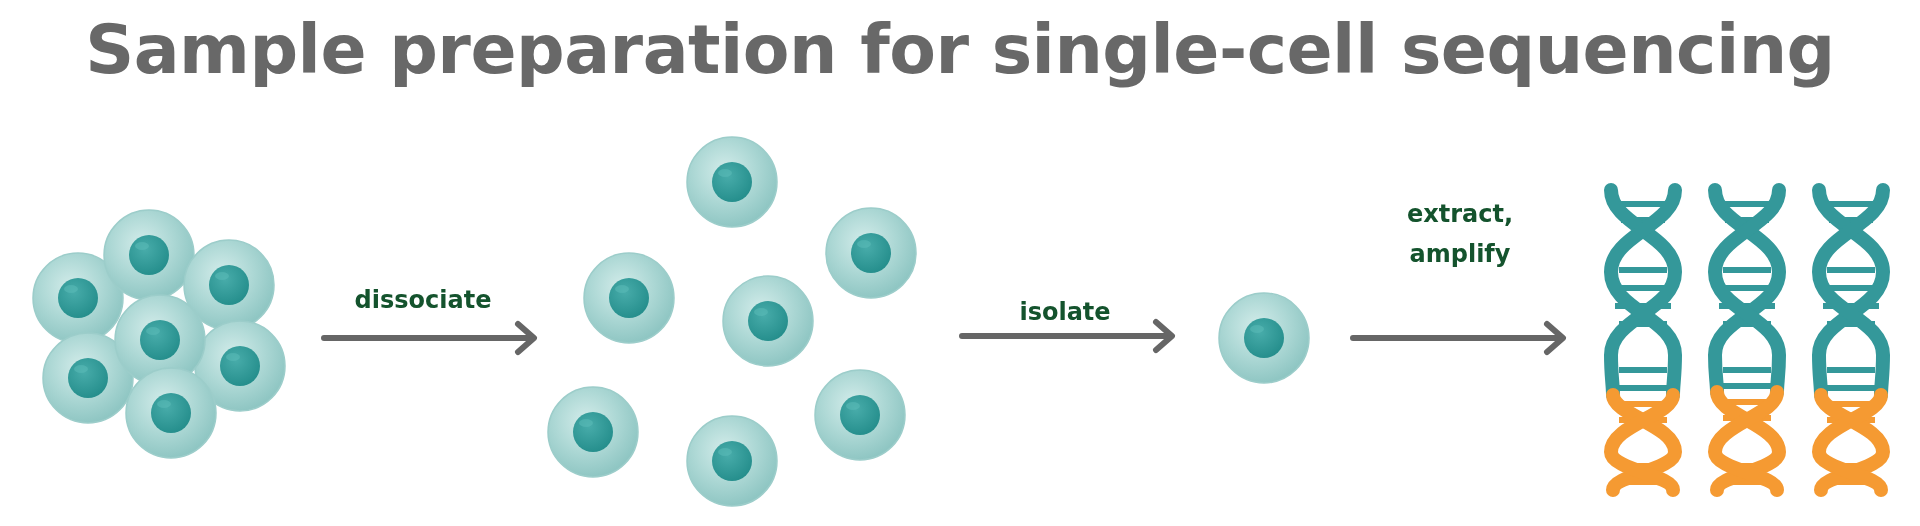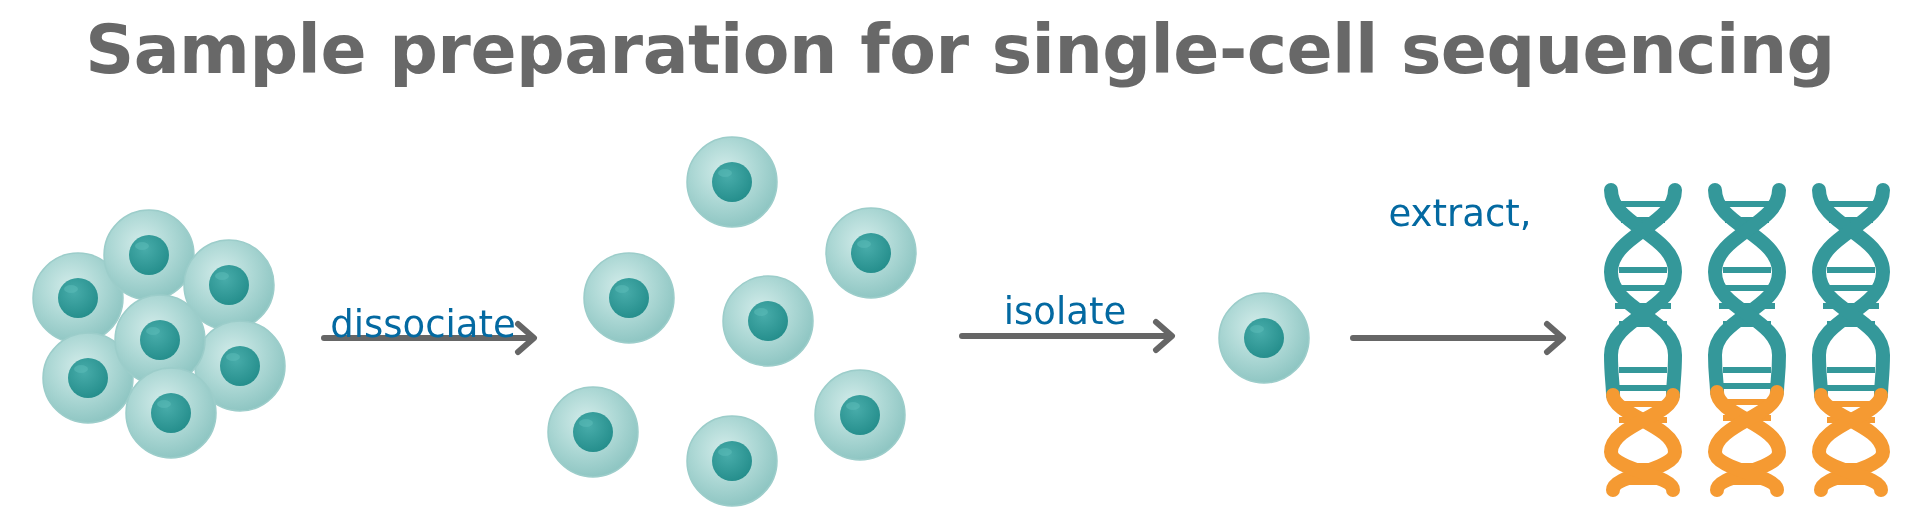--- a/index.html
+++ b/index.html
@@ -1,20 +1,20 @@
 <!DOCTYPE html>
 <html><head>
 <meta charset="utf-8">
 <style>
   html, body { margin: 0; padding: 0; background: #ffffff; }
   body { width: 1920px; height: 526px; position: relative; overflow: hidden;
          font-family: "DejaVu Sans", "Liberation Sans", sans-serif; }
   .title { position: absolute; left: 0; top: 8px; width: 1920px; text-align: center;
            font-size: 68px; font-weight: bold; color: #686868; letter-spacing: -0.5px; line-height: 84px; }
-  .label { position: absolute; font-weight: normal; color: #0369a1; font-size: 37px; text-align: center; line-height: 40px; }
+  .label { position: absolute; font-weight: bold; color: #14532d; font-size: 24px; text-align: center; line-height: 40px; }
   svg.layer { position: absolute; left: 0; top: 0; }
 </style>
 </head>
 <body>
 
 <div class="title">Sample preparation for single-cell sequencing</div>
 
 <svg class="layer" width="1920" height="526" viewBox="0 0 1920 526">
   <defs>
     <radialGradient id="cellGrad" cx="42%" cy="38%" r="62%">
@@ -141,17 +141,18 @@
           <line x1="4" y1="292" x2="60" y2="292"></line>
       </g>
       <path d="M0,0 C0,35 64,45 64,82 C64,120 0,128 0,165 C0,185 2,195 2,205" fill="none" stroke="#34989a" stroke-width="14" stroke-linecap="round"></path>
       <path d="M64,0 C64,35 0,45 0,82 C0,120 64,128 64,165 C64,185 62,195 62,205" fill="none" stroke="#34989a" stroke-width="14" stroke-linecap="round"></path>
       <path d="M2,205 C2,225 64,235 64,262 C64,280 2,285 2,300" fill="none" stroke="#f59a32" stroke-width="14" stroke-linecap="round"></path>
       <path d="M62,205 C62,225 0,235 0,262 C0,280 62,285 62,300" fill="none" stroke="#f59a32" stroke-width="14" stroke-linecap="round"></path>
     </g>
   </g>
 </svg>
 
-<div class="label" style="left:318px; top:280px; width:210px;margin-top:25px;">dissociate</div>
+<div class="label" style="left:318px; top:280px; width:210px;">dissociate</div>
 <div class="label" style="left:960px; top:292px; width:210px;">isolate</div>
 <div class="label" style="left:1360px; top:194px; width:200px; line-height:40px;">
   <div>extract,</div>
+  <div>amplify</div>
 </div>
 
 </body></html>

